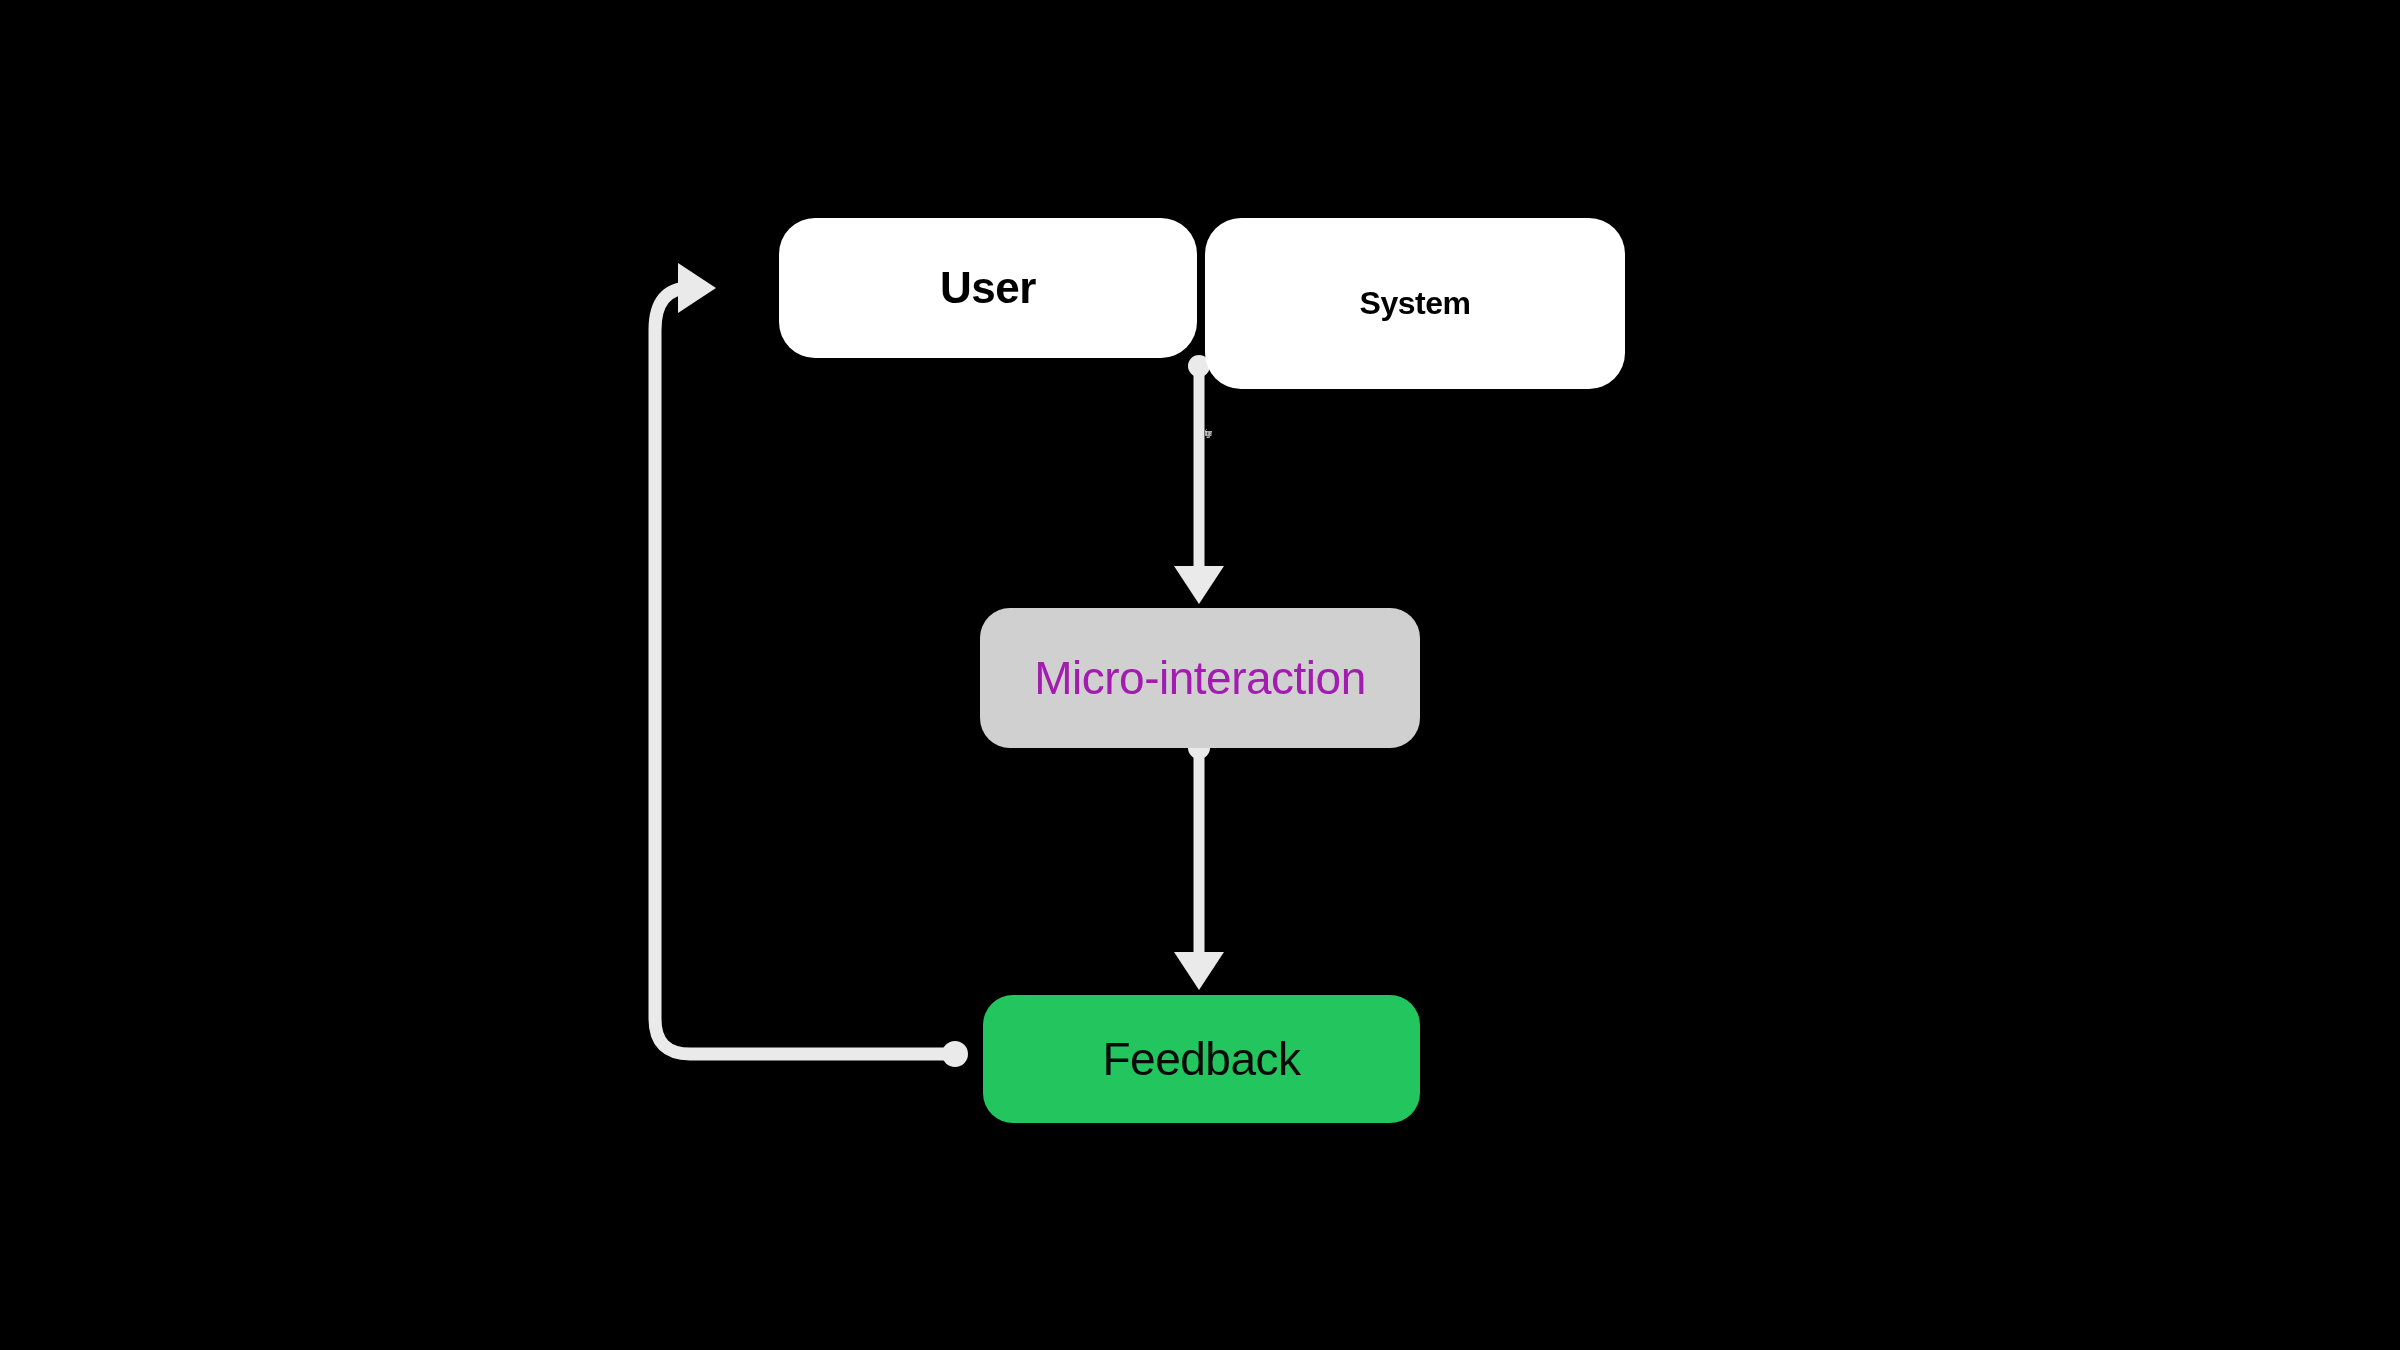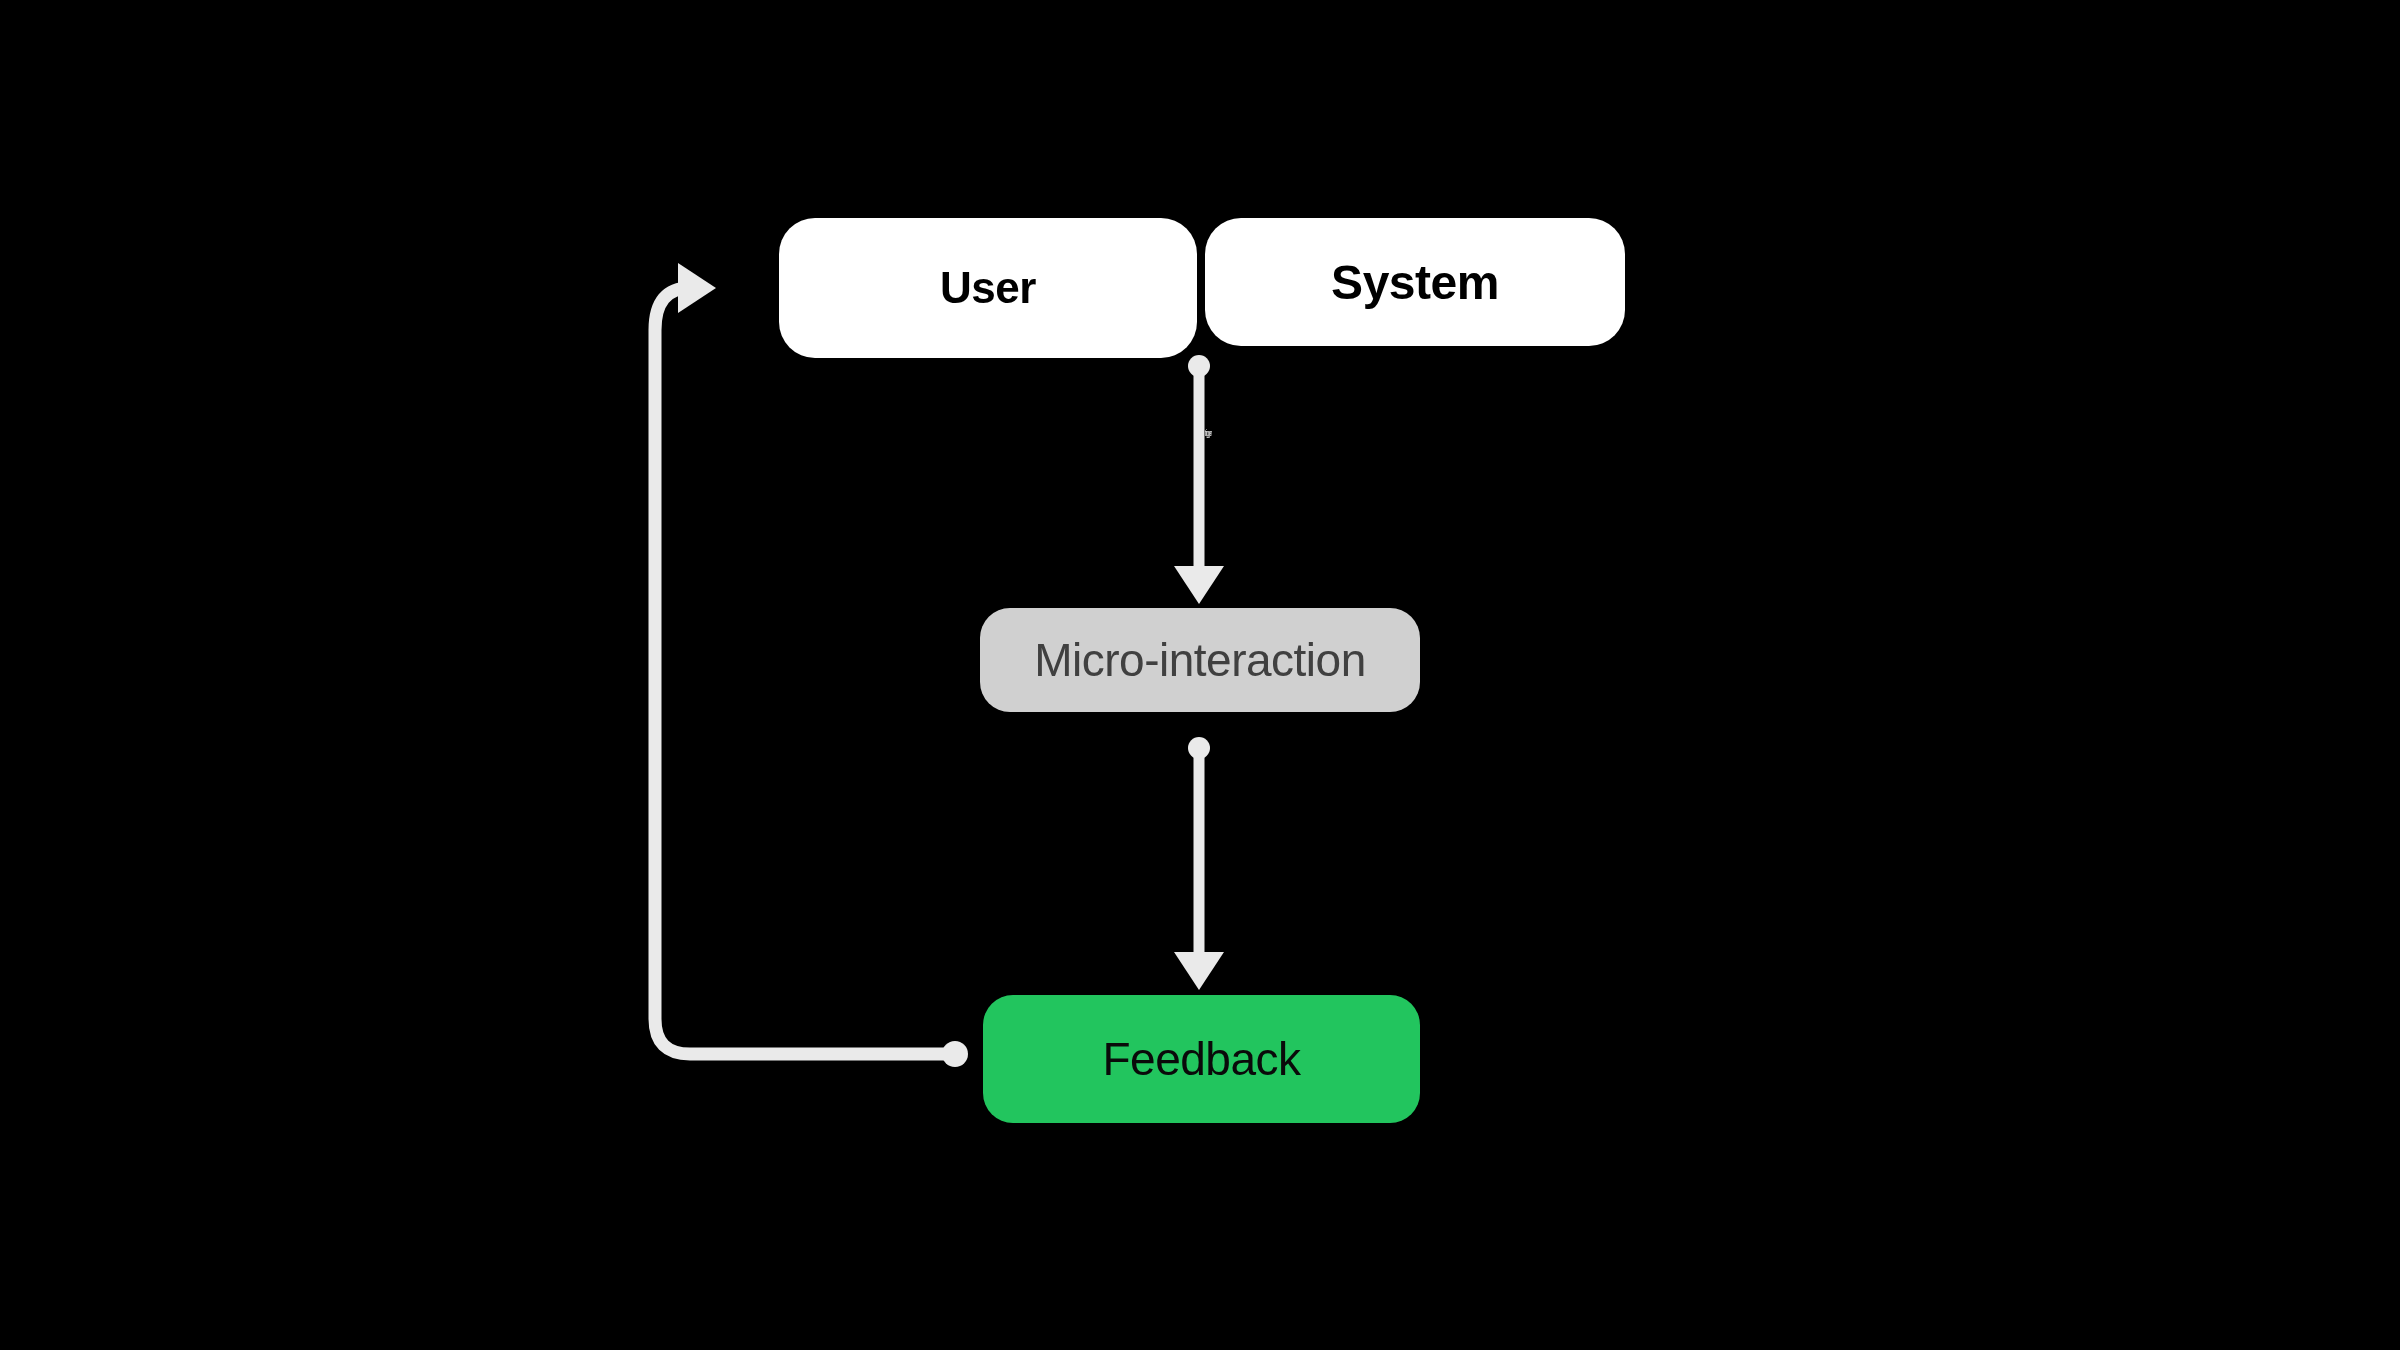--- a/index.html
+++ b/index.html
@@ -32,34 +32,34 @@
     background: #ffffff;
     color: #000000;
     border-radius: 36px;
     font-size: 44px;
     font-weight: bold;
   }
   .node-system {
     left: 1205px;
     top: 218px;
     width: 420px;
-    height: 128px;
+    height: 171px;
     background: #ffffff;
     color: #000000;
     border-radius: 36px;
-    font-size: 48px;
+    font-size: 32px;
     font-weight: bold;
   }
   .node-micro {
     left: 980px;
     top: 608px;
     width: 440px;
-    height: 104px;
+    height: 140px;
     background: #d0d0d0;
-    color: #404040;
+    color: #a21caf;
     border-radius: 30px;
     font-size: 46px;
     font-weight: 400;
   }
   .node-feedback {
     left: 983px;
     top: 995px;
     width: 437px;
     height: 128px;
     background: #22c55e;

